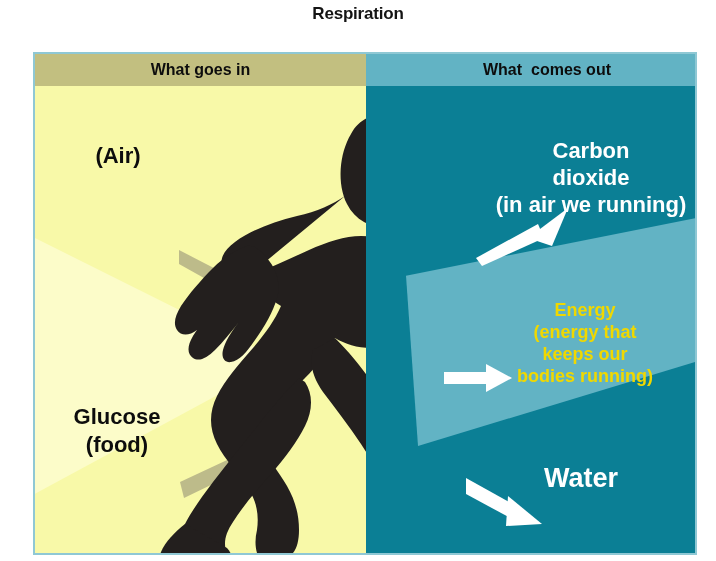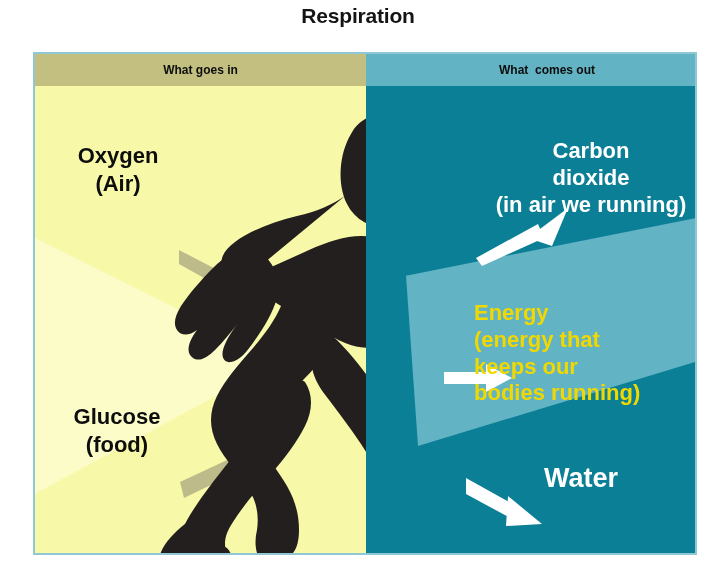--- a/index.html
+++ b/index.html
@@ -22,21 +22,21 @@
     height: 561px;
   }
 
   
   .title {
     position: absolute;
     left: 0;
     top: 4px;
     width: 716px;
     text-align: center;
-    font-size: 21px;
+    font-size: 17px;
     font-weight: bold;
     color: #141414;
     letter-spacing: -0.2px;
   }
 
   
   .diagram {
     position: absolute;
     left: 33px;
     top: 52px;
@@ -53,21 +53,21 @@
     top: 0;
     height: 32px;
     box-sizing: border-box;
     display: flex;
     align-items: center;
     justify-content: center;
   }
   .hdr-left  { left: 0;     width: 331px; background: #c2bf80; }
   .hdr-right { left: 331px; width: 333px; background: #62b3c4; padding-left: 29px; }
   .hdr-label {
-    font-size: 12px;
+    font-size: 16px;
     font-weight: bold;
     color: #0d0d0d;
     white-space: pre;
   }
 
   
   .panel {
     position: absolute;
     top: 32px;
     height: 467px;
@@ -114,21 +114,21 @@
   .lbl-glucose {
     left: 2px;  top: 317px; width: 160px;
     color: #0d0d0d; font-size: 22px; line-height: 1.28; text-align: center;
   }
   .lbl-co2 {
     left: 120px; top: 52px; width: 210px;
     color: #ffffff; font-size: 22px; line-height: 1.22; text-align: center;
   }
   .lbl-energy {
     left: 108px; top: 214px; width: 222px;
-    color: #f0d800; font-size: 22px; line-height: 1.22; 
+    color: #f0d800; font-size: 18px; line-height: 1.22; text-align: center;
   }
   .lbl-water {
     left: 178px; top: 377px; width: 140px;
     color: #ffffff; font-size: 27px; text-align: left;
   }
 
   
   .arrow { position: absolute; }
   .arrow svg { display: block; overflow: visible; }
 
@@ -152,21 +152,20 @@
     </div>
     <div class="hdr hdr-right">
       <span class="hdr-label">What  comes out</span>
     </div>
 
     <div class="panel panel-left">
 
       <div class="wedge wedge-left"></div>
 
       <div class="lbl lbl-oxygen">
-        <div>Oxygen</div>
         <div>(Air)</div>
       </div>
 
       <div class="arrow arr-oxygen">
         <svg width="92" height="68" viewBox="0 0 92 68">
           <polygon points="0,4 58,34 50,46 0,18" fill="#bdbb8a"></polygon>
           <polygon points="44,20 74,56 36,54" fill="#bdbb8a"></polygon>
         </svg>
       </div>
 

